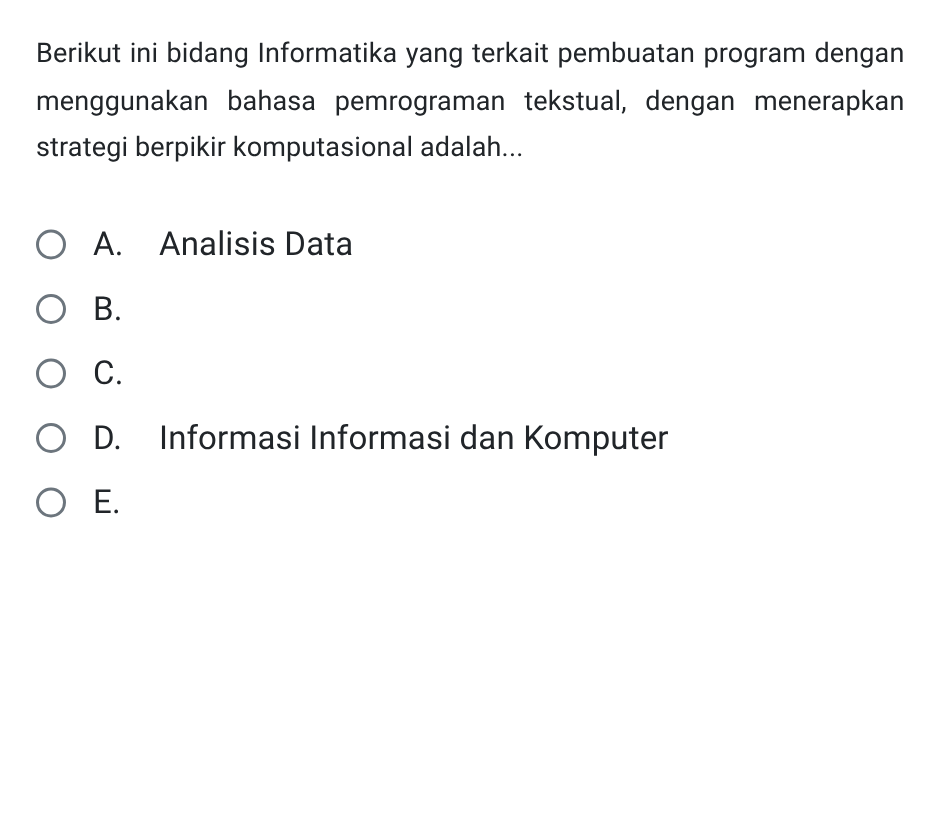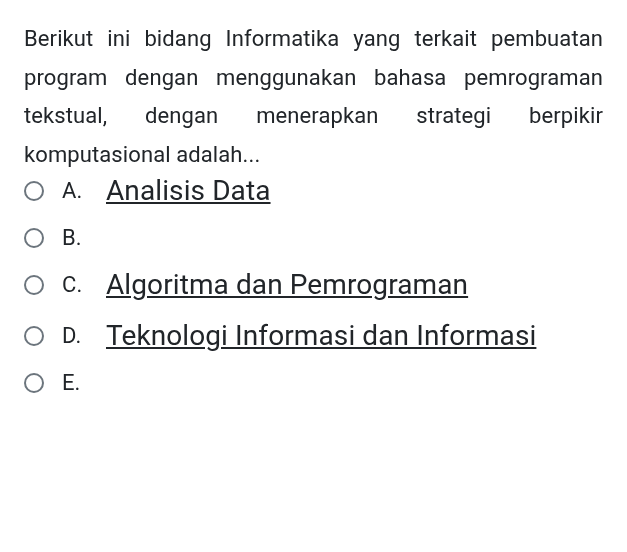--- a/index.html
+++ b/index.html
@@ -8,25 +8,26 @@
       box-sizing: border-box;
     }
     body {
       width: 627px;
       height: 552px;
       background: #ffffff;
       font-family: Roboto, Arial, sans-serif;
       padding: 20px 24px;
     }
     .question-text {
-      font-size: 22px;
+      font-size: 18px;
       line-height: 1.75;
       color: #212529;
       text-align: justify;
       text-align-last: left;
+      margin-bottom: 36px;
       letter-spacing: 0.1px;
     }
     .options {
       display: flex;
       flex-direction: column;
       gap: 18px;
     }
     .option-row {
       display: flex;
       align-items: center;
@@ -40,24 +41,23 @@
       border-radius: 50%;
       flex-shrink: 0;
     }
     .option-letter {
       font-size: 22px;
       color: #212529;
       min-width: 26px;
       letter-spacing: 0.1px;
     }
     .option-text {
-      font-size: 28px;
+      font-size: 22px;
       color: #212529;
       letter-spacing: 0.1px;
-      text-decoration: underline;
     }
   </style>
 </head>
 <body>
 
 <div class="question-text">Berikut ini bidang Informatika yang terkait pembuatan program dengan menggunakan bahasa pemrograman tekstual, dengan menerapkan strategi berpikir komputasional adalah...</div>
 
 <div class="options">
 
   <label class="option-row">
@@ -67,27 +67,26 @@
   </label>
 
   <label class="option-row">
     <span class="radio-circle"></span>
     <span class="option-letter">B.</span>
   </label>
 
   <label class="option-row">
     <span class="radio-circle"></span>
     <span class="option-letter">C.</span>
-    <span class="option-text">Algoritma dan Pemrograman</span>
   </label>
 
   <label class="option-row">
     <span class="radio-circle"></span>
     <span class="option-letter">D.</span>
-    <span class="option-text">Teknologi Informasi dan Informasi</span>
+    <span class="option-text">Informasi Informasi dan Komputer</span>
   </label>
 
   <label class="option-row">
     <span class="radio-circle"></span>
     <span class="option-letter">E.</span>
   </label>
 
 </div>
 
 </body></html>

